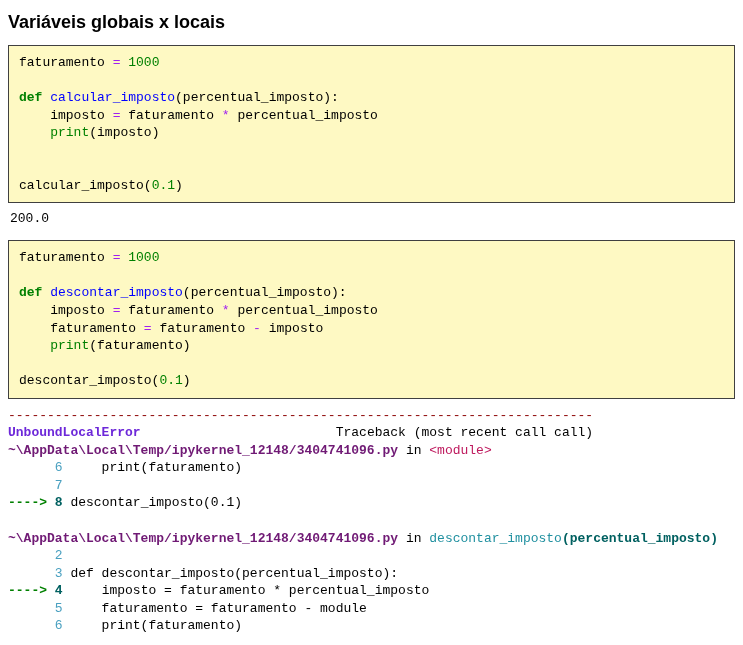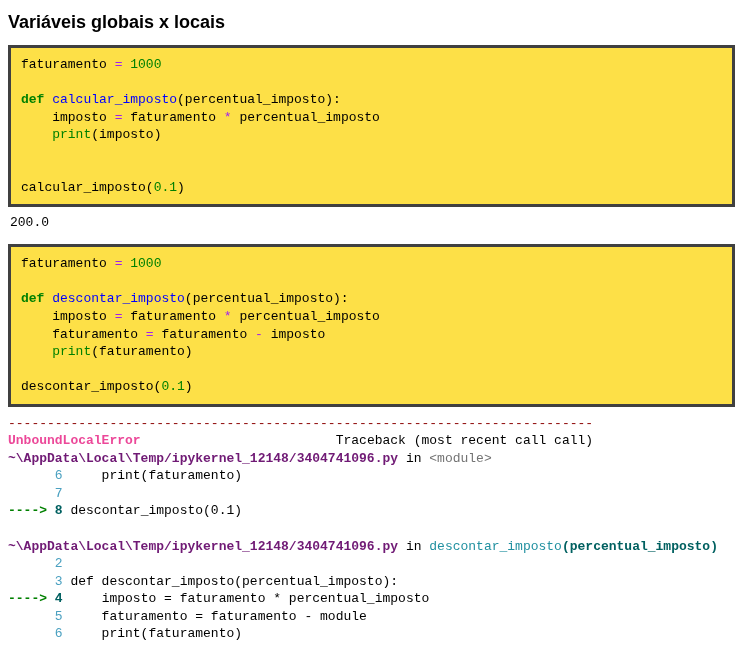--- a/index.html
+++ b/index.html
@@ -11,22 +11,22 @@
     font-size: 13px;
     width: 743px;
     box-sizing: border-box;
   }
   h3 {
     font-size: 18px;
     font-weight: bold;
     margin: 4px 0 12px 0;
   }
   .code-cell {
-    border: 3px solid #404040;
-    background: #fde047;
+    border: 1px solid #404040;
+    background: #fef9c3;
     padding: 8px 10px;
     font-family: Consolas, "Courier New", monospace;
     font-size: 13px;
     line-height: 1.35;
     white-space: pre;
     margin-bottom: 8px;
   }
   .output {
     font-family: Consolas, "Courier New", monospace;
     font-size: 13px;
@@ -40,23 +40,23 @@
     white-space: pre;
     margin-top: 6px;
   }
   .kw { color: #008000; font-weight: bold; }
   .fn { color: #0000ff; }
   .bi { color: #008000; }
   .num { color: #008000; }
   .op { color: #a020f0; }
 
   .dash { color: #8b0000; }
-  .err { color: #ec4899; font-weight: bold; }
+  .err { color: #6d28d9; font-weight: bold; }
   .pth { color: #701a75; font-weight: bold; }
-  .mod { color: #737373; }
+  .mod { color: #be185d; }
   .arr { color: #008000; font-weight: bold; }
   .lnn { color: #4aa0c0; }
   .lnb { color: #006060; font-weight: bold; }
   .tbfn { color: #2090a0; }
   .arg { color: #006060; font-weight: bold; }
 </style>
 </head>
 <body>
 
 <h3>Variáveis globais x locais</h3>

